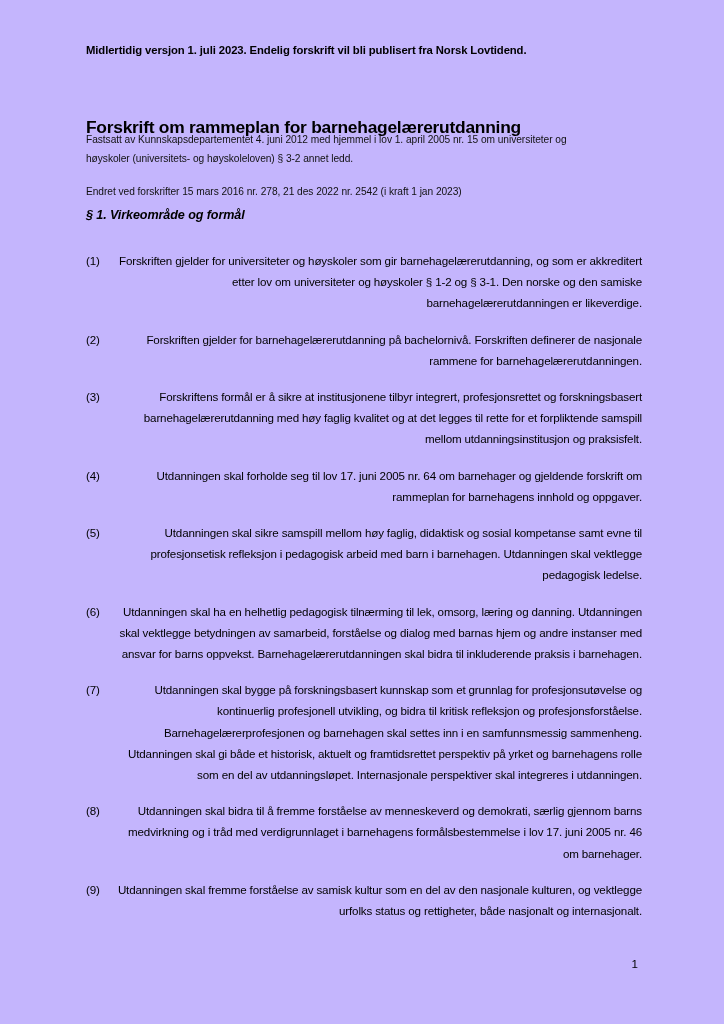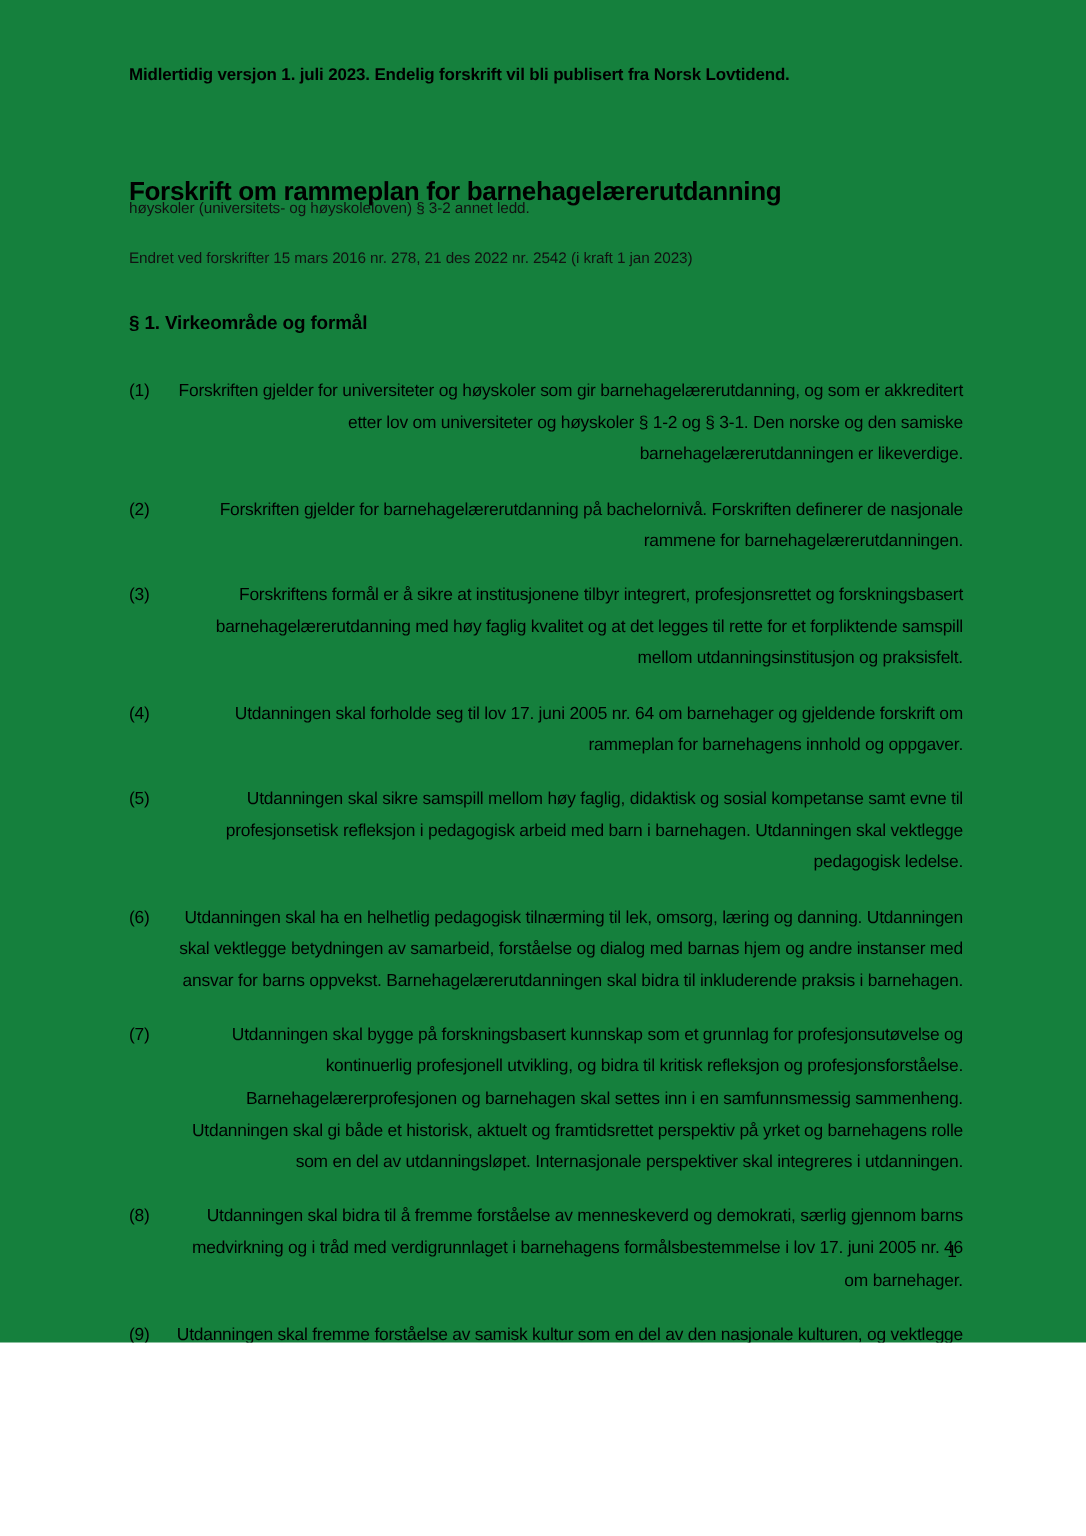--- a/index.html
+++ b/index.html
@@ -10,22 +10,22 @@
   body {
     width: 724px;
     height: 1024px;
     font-family: "Liberation Sans", sans-serif;
     color: #000000;
     -webkit-font-smoothing: none;
   }
   .page {
     position: relative;
     width: 724px;
-    height: 895px;
-    background: #15803d;
+    height: 1024px;
+    background: #c4b5fd;
     box-sizing: border-box;
     overflow: hidden;
   }
   .doc-header {
     position: absolute;
     left: 86px;
     top: 43px;
     width: 560px;
     font-size: 11.3px;
     font-weight: bold;
@@ -59,20 +59,21 @@
   .amend-line {
     display: block;
     margin-top: 14px;
   }
   .section-heading {
     position: absolute;
     left: 86px;
     top: 208px;
     font-size: 12.6px;
     font-weight: bold;
+    font-style: italic;
     letter-spacing: -0.1px;
   }
   .paras {
     position: absolute;
     left: 86px;
     top: 250px;
     width: 556px;
   }
   .para {
     display: flex;
@@ -102,20 +103,21 @@
 </head>
 <body>
 
 <div class="page">
 
   <div class="doc-header">Midlertidig versjon 1. juli 2023. Endelig forskrift vil bli publisert fra Norsk Lovtidend.</div>
 
   <h1 class="doc-title">Forskrift om rammeplan for barnehagelærerutdanning</h1>
 
   <div class="subtitle-block">
+    <span class="subtitle-line">Fastsatt av Kunnskapsdepartementet 4. juni 2012 med hjemmel i lov 1. april 2005 nr. 15 om universiteter og</span>
     <span class="subtitle-line">høyskoler (universitets- og høyskoleloven) § 3-2 annet ledd.</span>
     <span class="amend-line">Endret ved forskrifter 15 mars 2016 nr. 278, 21 des 2022 nr. 2542 (i kraft 1 jan 2023)</span>
   </div>
 
   <div class="section-heading">§ 1. Virkeområde og formål</div>
 
   <div class="paras">
     <div class="para">
       <span class="para-num">(1)</span>
       <span class="para-text">Forskriften gjelder for universiteter og høyskoler som gir barnehagelærerutdanning, og som er akkreditert etter lov om universiteter og høyskoler § 1-2 og § 3-1. Den norske og den samiske barnehagelærerutdanningen er likeverdige.</span>

